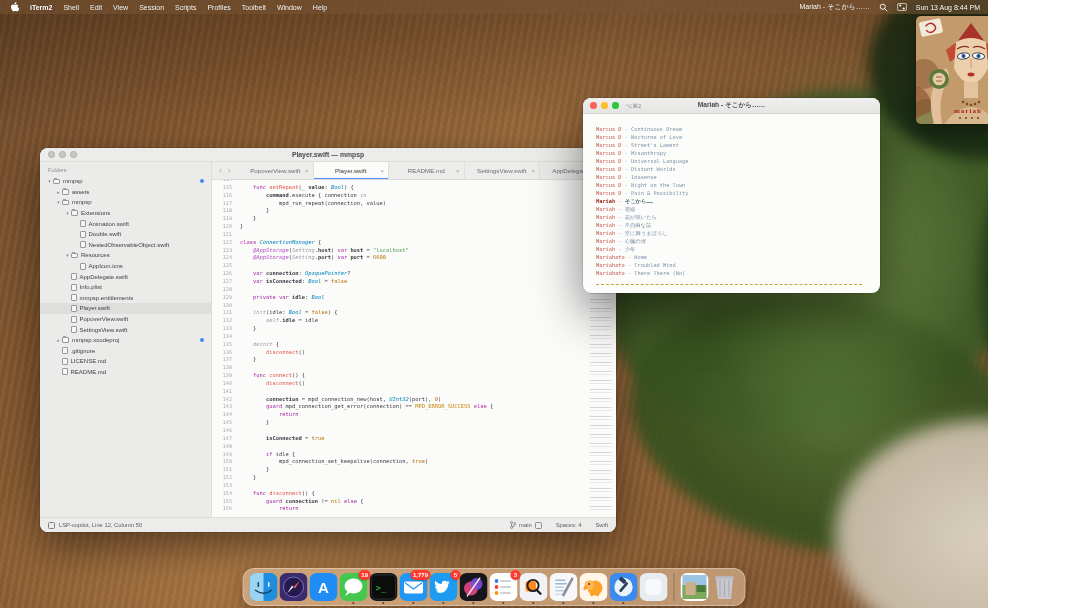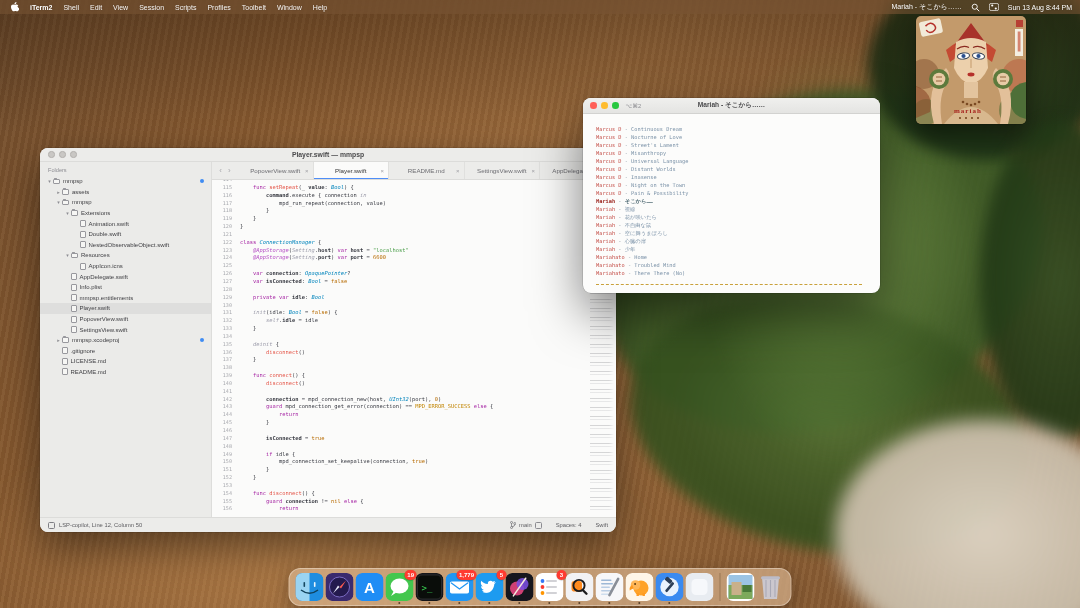--- a/index.html
+++ b/index.html
@@ -1,18 +1,18 @@
 <!DOCTYPE html>
 <html><head>
 <meta charset="utf-8">
 <style>
   * { margin:0; padding:0; box-sizing:border-box; }
   html,body { width:1080px; height:608px; overflow:hidden; }
   body { font-family:"Liberation Sans", sans-serif; }
-  #desktop { position:relative; width:1080px; height:608px; overflow:hidden;
+  #desktop { position:relative; width:988px; height:608px; overflow:hidden;
     background:linear-gradient(125deg,#6e4b2c 0%,#85582f 22%,#9a6a3c 45%,#8d5f34 68%,#7c5330 100%);text-decoration:underline; }
   .grain { position:absolute; inset:0;
     background:repeating-linear-gradient(100deg, rgba(255,230,190,.05) 0 3px, rgba(60,35,15,.06) 3px 7px); }
   .shade-top { position:absolute; inset:0; background:linear-gradient(180deg, rgba(40,24,10,.35), rgba(40,24,10,0) 22%); }
   .leaf { position:absolute; border-radius:50%; filter:blur(7px); }
   .l1 { left:868px; top:-30px; width:240px; height:190px; background:radial-gradient(closest-side,#2c4620,#1d3216 75%); opacity:.95; }
   .l2 { left:598px; top:96px; width:450px; height:330px; background:radial-gradient(closest-side,#58793a,#3c5c27 78%); transform:rotate(-18deg); opacity:.92; }
   .l3 { left:628px; top:300px; width:400px; height:250px; background:radial-gradient(closest-side,#4d6c30,#36511f 80%); transform:rotate(12deg); opacity:.9; }
   .l4 { left:700px; top:40px; width:280px; height:430px; background:radial-gradient(closest-side,#6f9146,rgba(111,145,70,0)); opacity:.6; }
   .l5 { left:980px; top:120px; width:160px; height:320px; background:radial-gradient(closest-side,#314d22,#233a17 80%); opacity:.9; }

